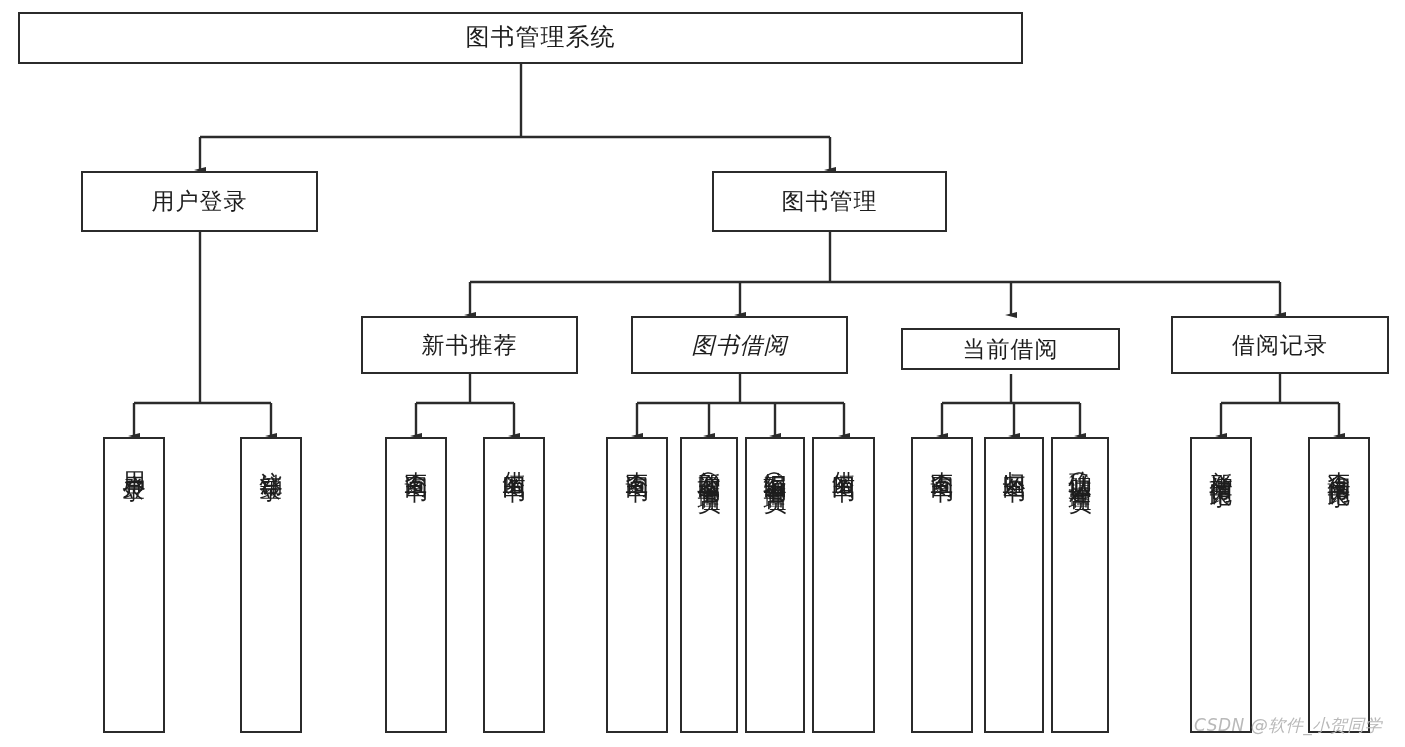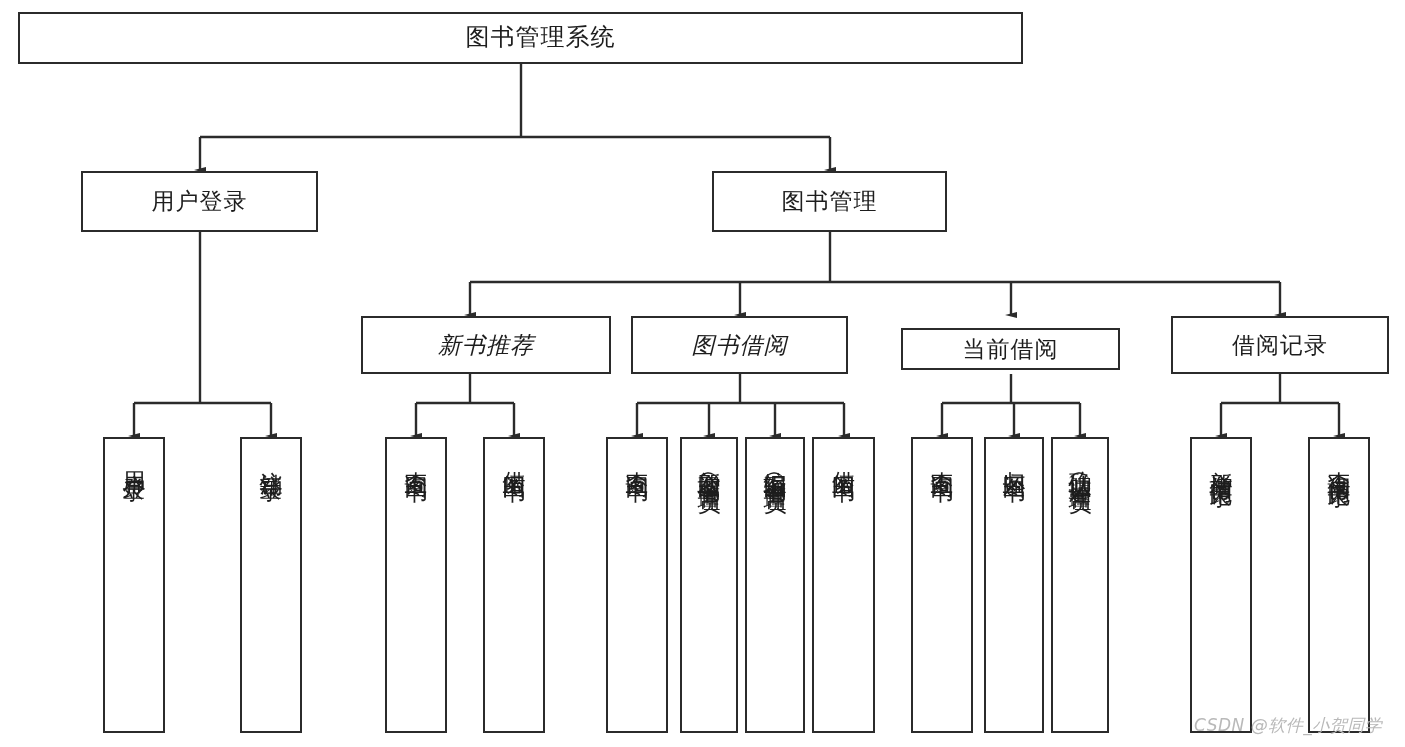--- a/index.html
+++ b/index.html
@@ -132,21 +132,21 @@
   <div id="node-layer">
       <div class="node horiz root" style="left: 18px; top: 12px; width: 1005px; height: 52px;">
         <span class="node-label">图书管理系统</span>
       </div>
       <div class="node horiz" style="left: 81px; top: 171px; width: 237px; height: 61px;">
         <span class="node-label">用户登录</span>
       </div>
       <div class="node horiz" style="left: 712px; top: 171px; width: 235px; height: 61px;">
         <span class="node-label">图书管理</span>
       </div>
-      <div class="node horiz" style="left: 361px; top: 316px; width: 250px; height: 58px; font-style: italic;">
+      <div class="node horiz" style="left: 361px; top: 316px; width: 217px; height: 58px;">
         <span class="node-label">新书推荐</span>
       </div>
       <div class="node horiz" style="left: 631px; top: 316px; width: 217px; height: 58px; font-style: italic;">
         <span class="node-label">图书借阅</span>
       </div>
       <div class="node horiz" style="left: 901px; top: 328px; width: 219px; height: 42px;">
         <span class="node-label">当前借阅</span>
       </div>
       <div class="node horiz" style="left: 1171px; top: 316px; width: 218px; height: 58px;">
         <span class="node-label">借阅记录</span>

